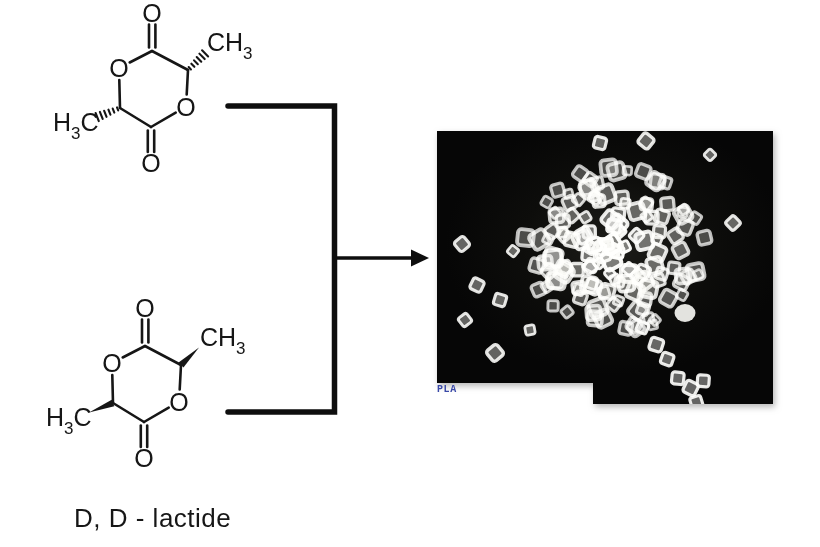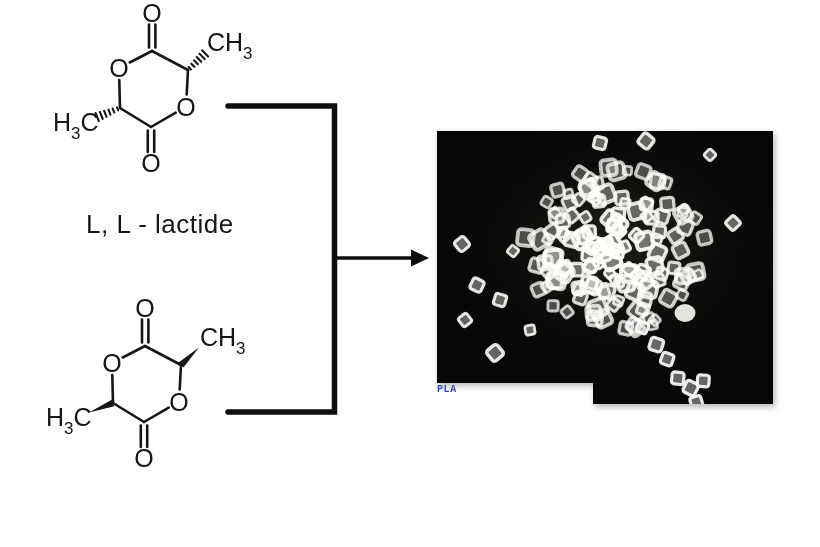--- a/index.html
+++ b/index.html
@@ -59,21 +59,20 @@
         <line x1="45.797330277372026" y1="121.06036070072932" x2="42.60266972262798" y2="112.98963929927069" stroke="#161616" stroke-width="2.1" stroke-linecap="round"></line>
       </g>
 
     <text class="atom omid" x="99" y="22">O</text>
     <text class="atom omid" x="66" y="77">O</text>
     <text class="atom omid" x="133" y="115.5">O</text>
     <text class="atom omid" x="98" y="172">O</text>
     <text class="atom" x="154" y="51"><tspan>CH</tspan><tspan class="sub" dy="8">3</tspan></text>
     <text class="atom" x="0" y="131"><tspan>H</tspan><tspan class="sub" dy="8">3</tspan><tspan dy="-8">C</tspan></text>
   </svg>
-  <div class="mol-label" style="left:86px;top:209px;">L, L - lactide</div>
 
   <svg class="mol" style="left:46px;top:295px;" width="200" height="178" viewBox="0 0 200 178">
     <line class="bond" x1="96" y1="24.5" x2="96" y2="47.5"></line>
     <line class="bond" x1="102.4" y1="24.5" x2="102.4" y2="47.5"></line>
     <line class="bond" x1="99" y1="51" x2="76.7" y2="62.5"></line>
     <line class="bond" x1="99" y1="51" x2="135" y2="70"></line>
     <line class="bond" x1="135" y1="70" x2="133.7" y2="94.5"></line>
     <line class="bond" x1="122.7" y1="112.6" x2="98" y2="127"></line>
     <line class="bond" x1="98" y1="127" x2="67" y2="108"></line>
     <line class="bond" x1="67" y1="108" x2="66.3" y2="80"></line>
@@ -85,20 +84,21 @@
     <g>
         <polygon points="68.28816957852582,111.25432314574945 65.71183042147418,104.74567685425055 43,117.5" fill="#161616"></polygon>
       </g>
     <text class="atom omid" x="99" y="22">O</text>
     <text class="atom omid" x="66" y="77">O</text>
     <text class="atom omid" x="133" y="115.5">O</text>
     <text class="atom omid" x="98" y="172">O</text>
     <text class="atom" x="154" y="51"><tspan>CH</tspan><tspan class="sub" dy="8">3</tspan></text>
     <text class="atom" x="0" y="131"><tspan>H</tspan><tspan class="sub" dy="8">3</tspan><tspan dy="-8">C</tspan></text>
   </svg>
+  <div class="mol-label" style="left:74px;top:503px;">D, D - lactide</div>
 
   <svg class="connector" width="820" height="547" viewBox="0 0 820 547">
     <path d="M228 106 H334.5 V412 H228" fill="none" stroke="#0e0e0e" stroke-width="5.5" stroke-linecap="round" stroke-linejoin="miter"></path>
     <line x1="336" y1="258" x2="412" y2="258" stroke="#0e0e0e" stroke-width="3.6"></line>
     <polygon points="411,249.5 429,258 411,266.5" fill="#0e0e0e"></polygon>
   </svg>
 
   <div class="photo-wrap">
     <div class="photo">
       <svg width="336" height="273" viewBox="0 0 336 273" style="overflow:hidden">

